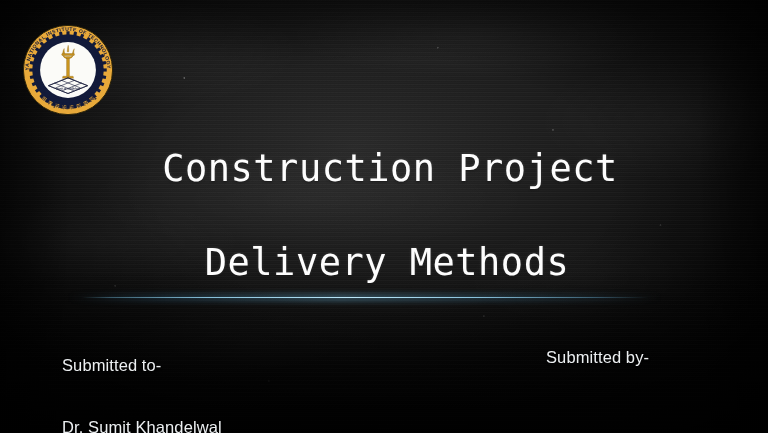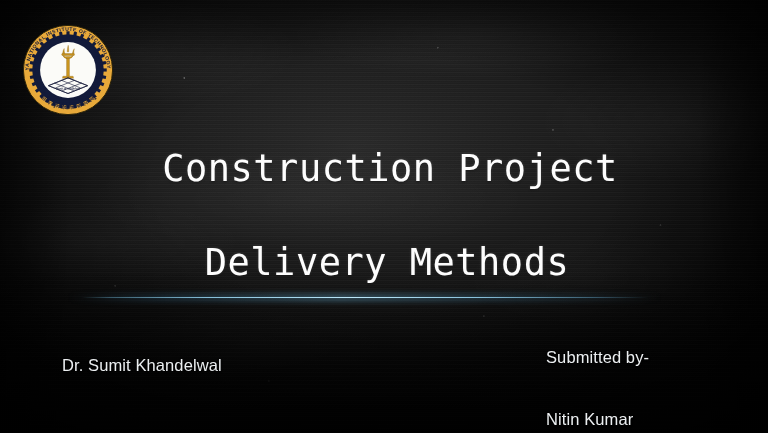--- a/index.html
+++ b/index.html
@@ -270,24 +270,24 @@
 
   <div class="title-line" id="title-line-1">Construction Project</div>
   <div class="title-line" id="title-line-2">Delivery Methods</div>
 
   <div id="divider">
     <div class="glow"></div>
     <div class="core"></div>
   </div>
 
   <div class="footer-text" id="footer-left">
+    <span class="line">Submitted to-</span>
     <span class="line">Dr. Sumit Khandelwal</span>
     
   </div>
 
   <div class="footer-text" id="footer-right">
     <span class="line">Submitted by-</span>
-    <span class="line">Nitin Kumar</span>
     
     
   </div>
 
 </div>
 
 </body></html>

